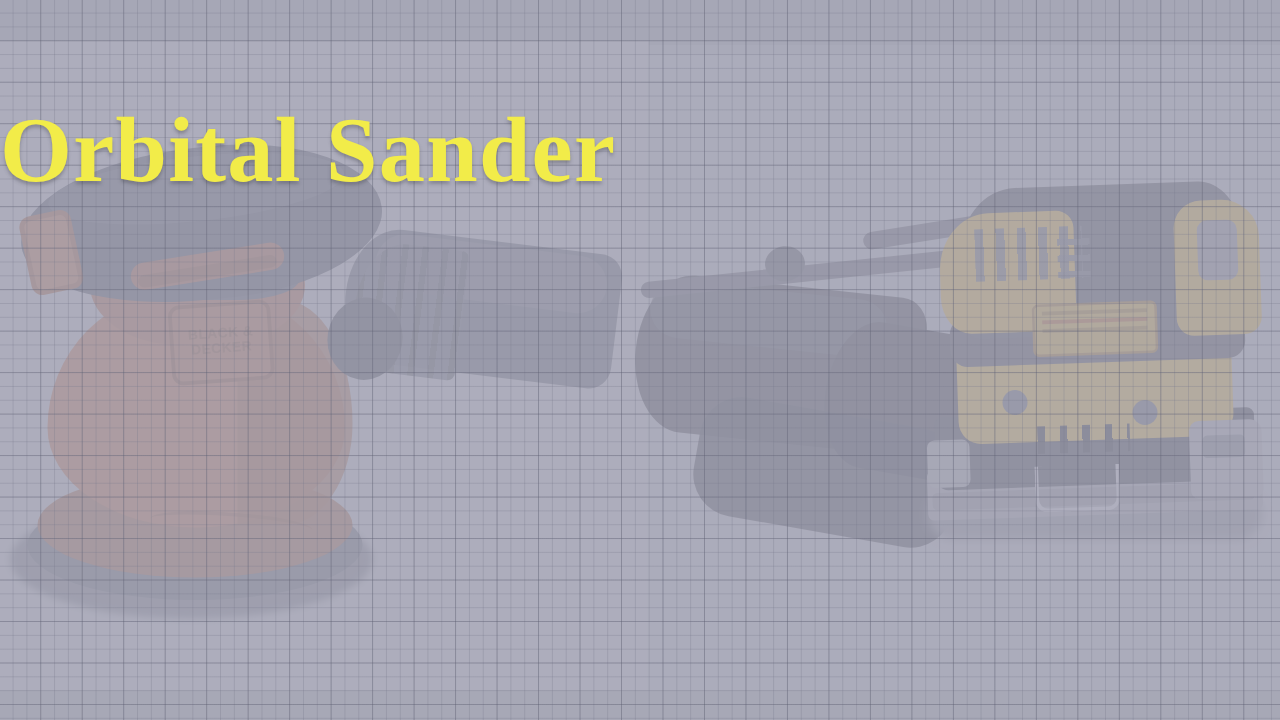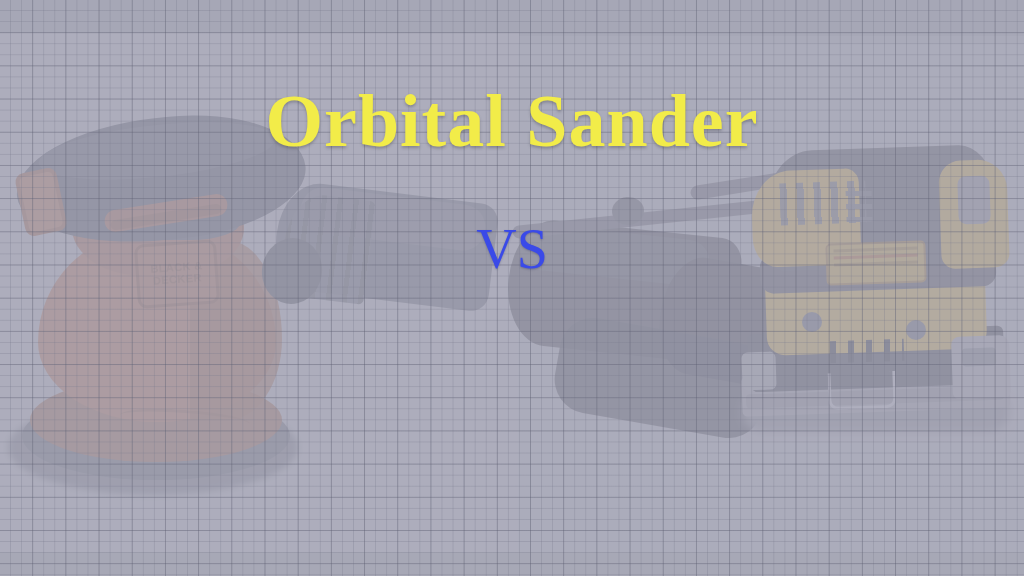--- a/index.html
+++ b/index.html
@@ -425,21 +425,20 @@
       33.2px 33.2px,
       11.07px 11.07px,
       11.07px 11.07px;
     background-position: -1px -1px, -1px -1px, -1px -1px, -1px -1px;
   }
 
   
   .headline {
     position: absolute;
     width: 1024px;
-    text-align: center;
     font-weight: bold;
     letter-spacing: 1px;
     line-height: 1;
     white-space: nowrap;
     user-select: none;
   }
   #title-top {
     top: 84px;
     font-size: 74px;
     color: #f2ec49;
@@ -536,16 +535,15 @@
       <div class="ps-left-clip"></div>
     </div>
 
     <div class="wash"></div>
   </div>
 
   <div class="grid"></div>
 
   <div class="headline" id="title-top">Orbital Sander</div>
 
-  <div class="headline" id="vs-text">VS</div>
 
 
 </div>
 
 </body></html>

